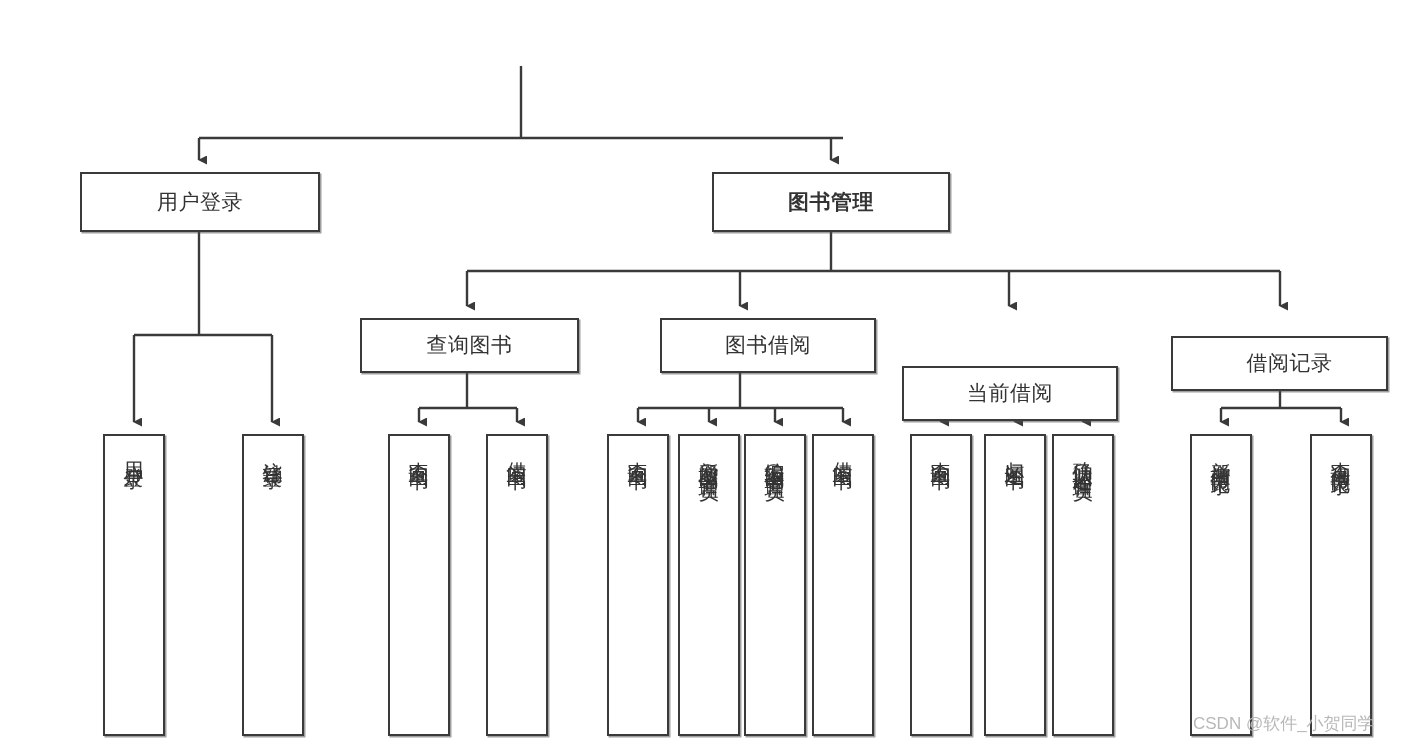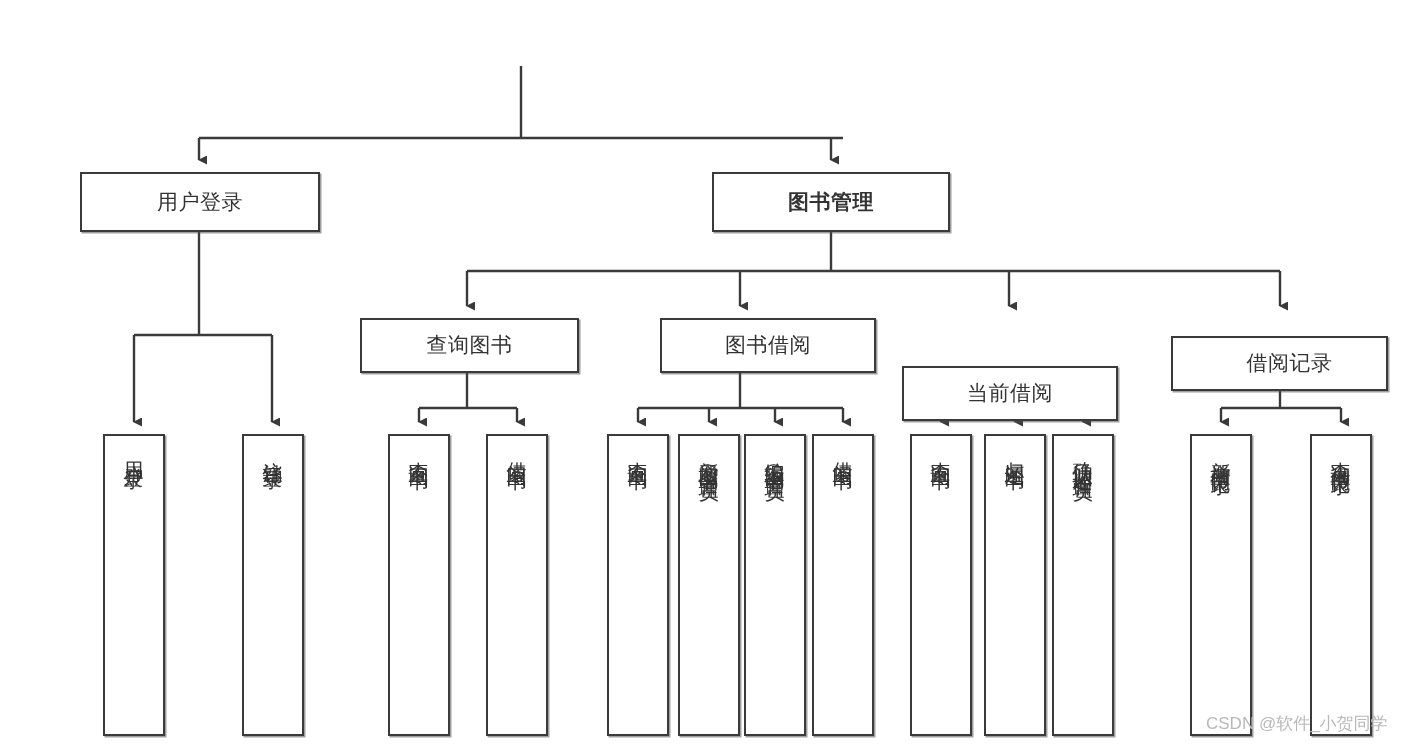--- a/index.html
+++ b/index.html
@@ -64,21 +64,20 @@
   }
   .watermark {
     position: absolute;
     left: 1193px;
     top: 712px;
     font-size: 17px;
     color: #b8b8b8;
     white-space: nowrap;
     z-index: 5;
     font-family: "Liberation Sans", "DejaVu Sans", sans-serif;
-    padding-left: 13px;
   }
 </style>
 </head>
 <body>
 
 <div id="diagram-root">
 
   <svg id="edge-layer" width="1405" height="747" viewBox="0 0 1405 747">
     <defs>
       <marker id="arrowhead" markerWidth="9" markerHeight="9" refX="4.5" refY="8" orient="auto" markerUnits="userSpaceOnUse">

